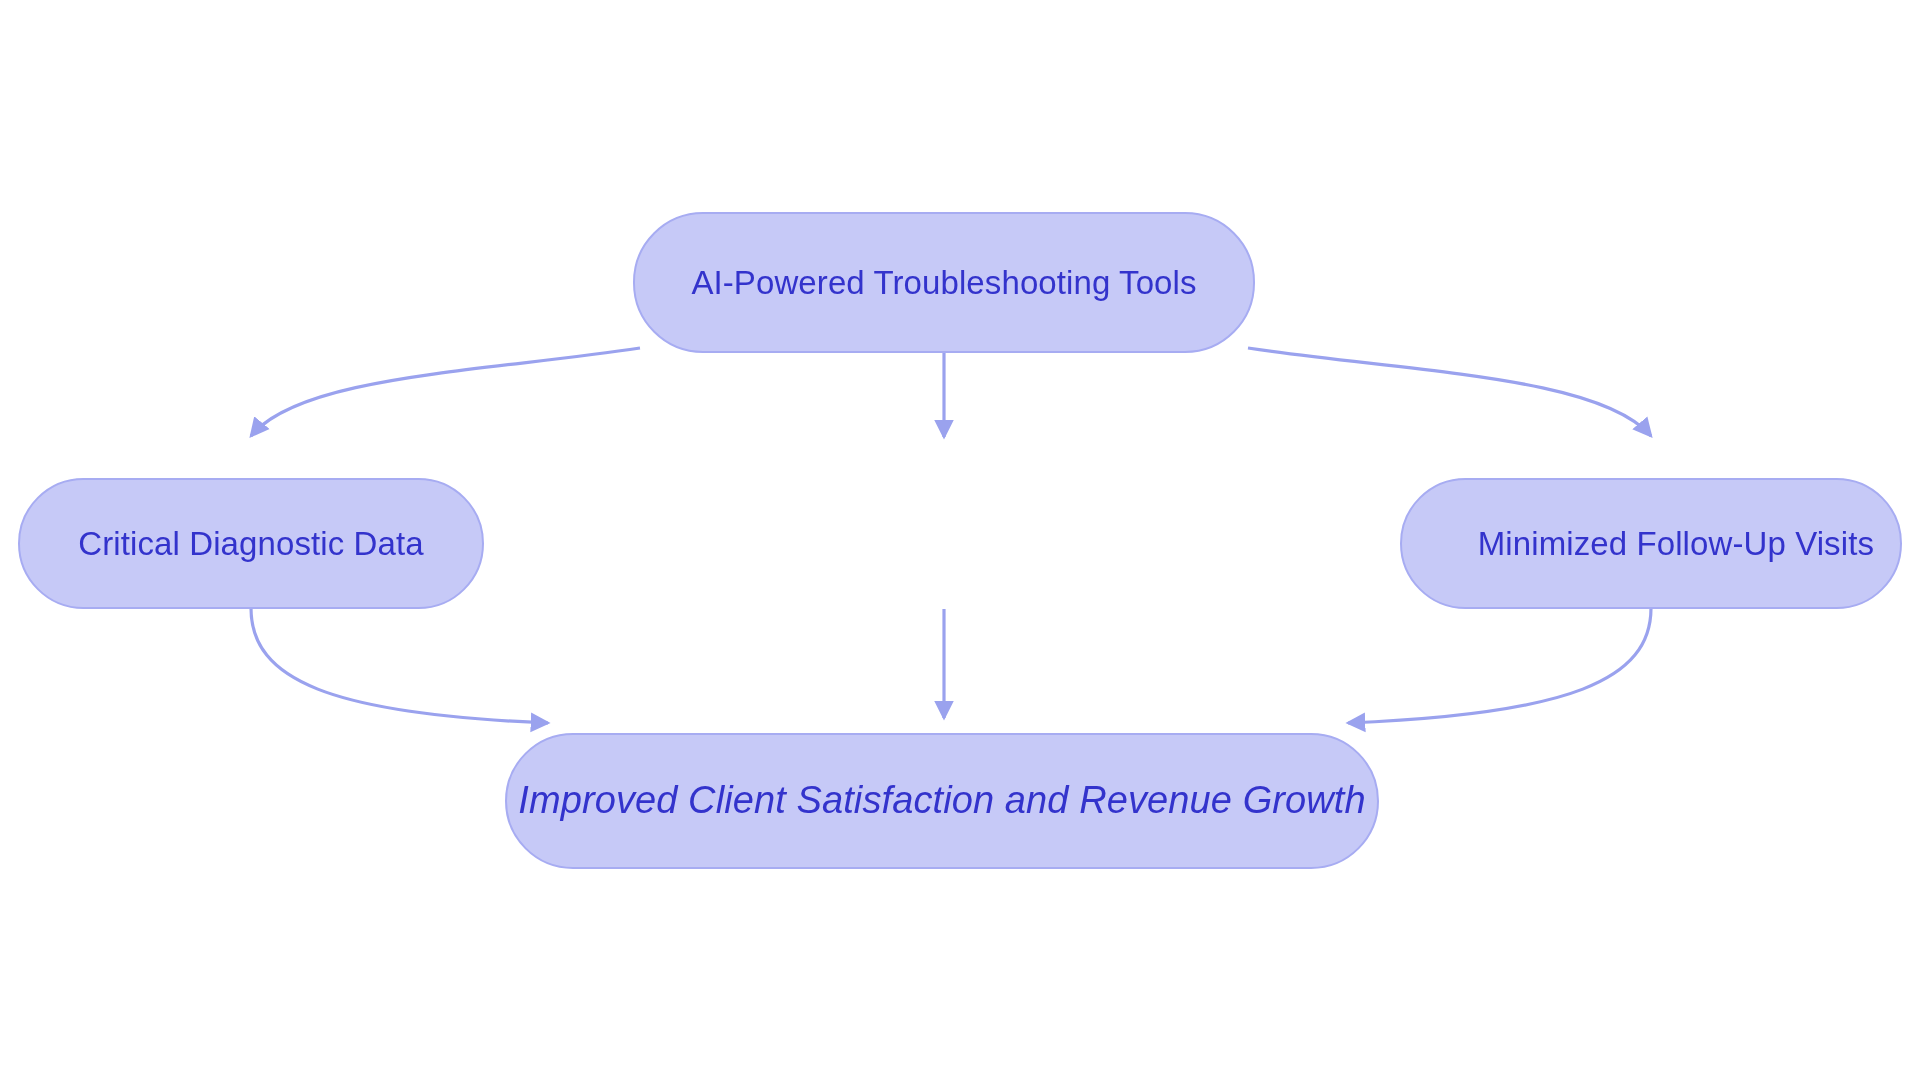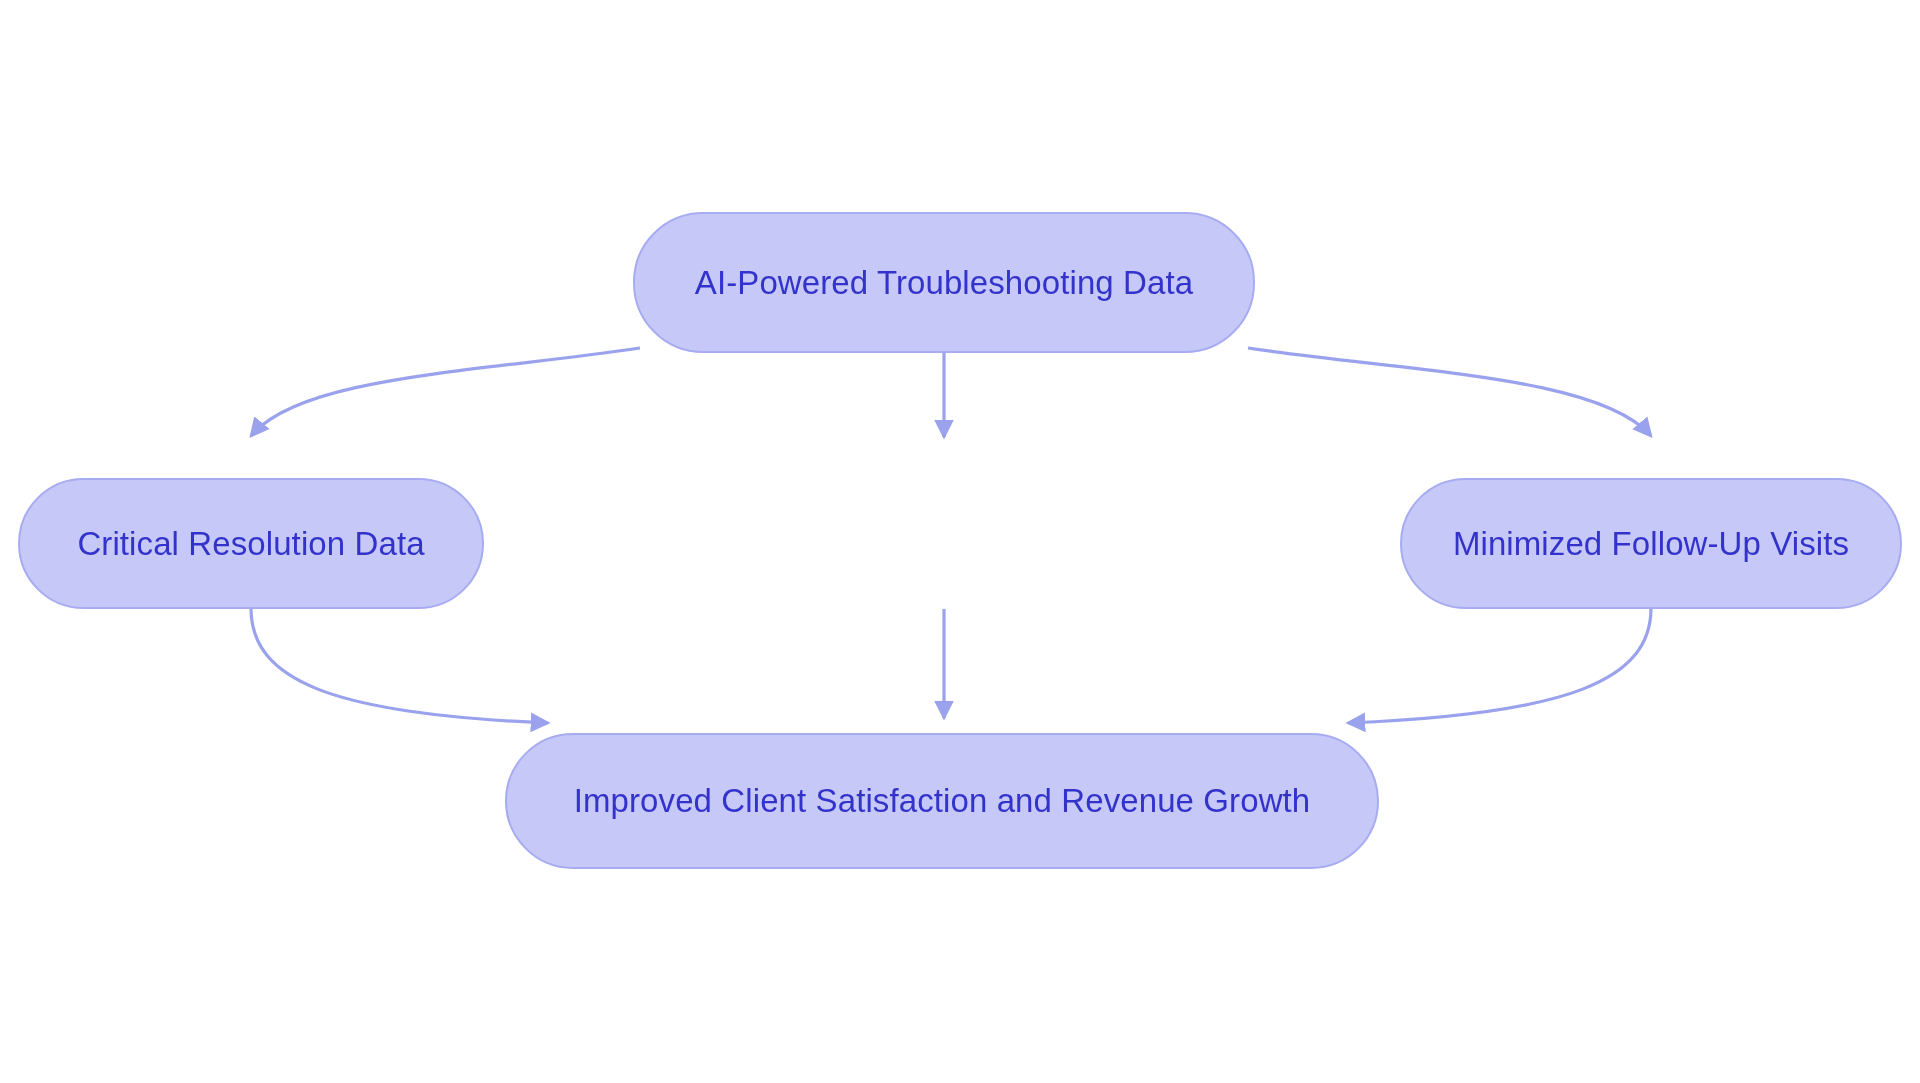--- a/index.html
+++ b/index.html
@@ -52,26 +52,26 @@
   #node-root {
     left: 633px;  top: 212px;  width: 622px;  height: 141px;
   }
   #node-left {
     left: 18px;   top: 478px;  width: 466px;  height: 131px;
   }
   #node-middle {
     left: 608px;  top: 478px;  width: 673px;  height: 131px;
   }
   #node-right {
-    left: 1400px; top: 478px;  width: 502px;  height: 131px;
+    left: 1400px; top: 478px;  width: 502px;  height: 131px; justify-content: flex-end;
   }
   #node-outcome {
     left: 505px;  top: 733px;  width: 874px;  height: 136px;
   }
-  #node-outcome .node-label { font-size: 33px; }
+  #node-outcome .node-label { font-size: 38px; font-style: italic; }
 </style>
 </head>
 <body>
 
 <div id="canvas">
 
   <svg id="edge-layer" viewBox="0 0 1920 1083" width="1920" height="1083" xmlns="http://www.w3.org/2000/svg">
     <defs>
       <marker id="arrowhead" markerWidth="7" markerHeight="7" refX="5.4" refY="3.5" orient="auto" markerUnits="strokeWidth">
         <path d="M 0 0.4 L 6.2 3.5 L 0 6.6 z" fill="#9aa2ee"></path>
@@ -85,25 +85,25 @@
     <path d="M 1248 348 C 1410 372, 1600 376, 1651 436" fill="none" stroke="#9aa2ee" stroke-width="3.2" marker-end="url(#arrowhead)"></path>
 
     <path d="M 251 608 C 251 680, 330 714, 548 723" fill="none" stroke="#9aa2ee" stroke-width="3.2" marker-end="url(#arrowhead)"></path>
 
     <path d="M 944 609 L 944 718" fill="none" stroke="#9aa2ee" stroke-width="3.2" marker-end="url(#arrowhead)"></path>
 
     <path d="M 1651 608 C 1651 680, 1570 714, 1348 723" fill="none" stroke="#9aa2ee" stroke-width="3.2" marker-end="url(#arrowhead)"></path>
   </svg>
 
   <div class="node" id="node-root">
-    <span class="node-label">AI-Powered Troubleshooting Data</span>
+    <span class="node-label">AI-Powered Troubleshooting Tools</span>
   </div>
 
   <div class="node" id="node-left">
-    <span class="node-label">Critical Resolution Data</span>
+    <span class="node-label">Critical Diagnostic Data</span>
   </div>
 
 
   <div class="node" id="node-right">
     <span class="node-label">Minimized Follow-Up Visits</span>
   </div>
 
   <div class="node" id="node-outcome">
     <span class="node-label">Improved Client Satisfaction and Revenue Growth</span>
   </div>

